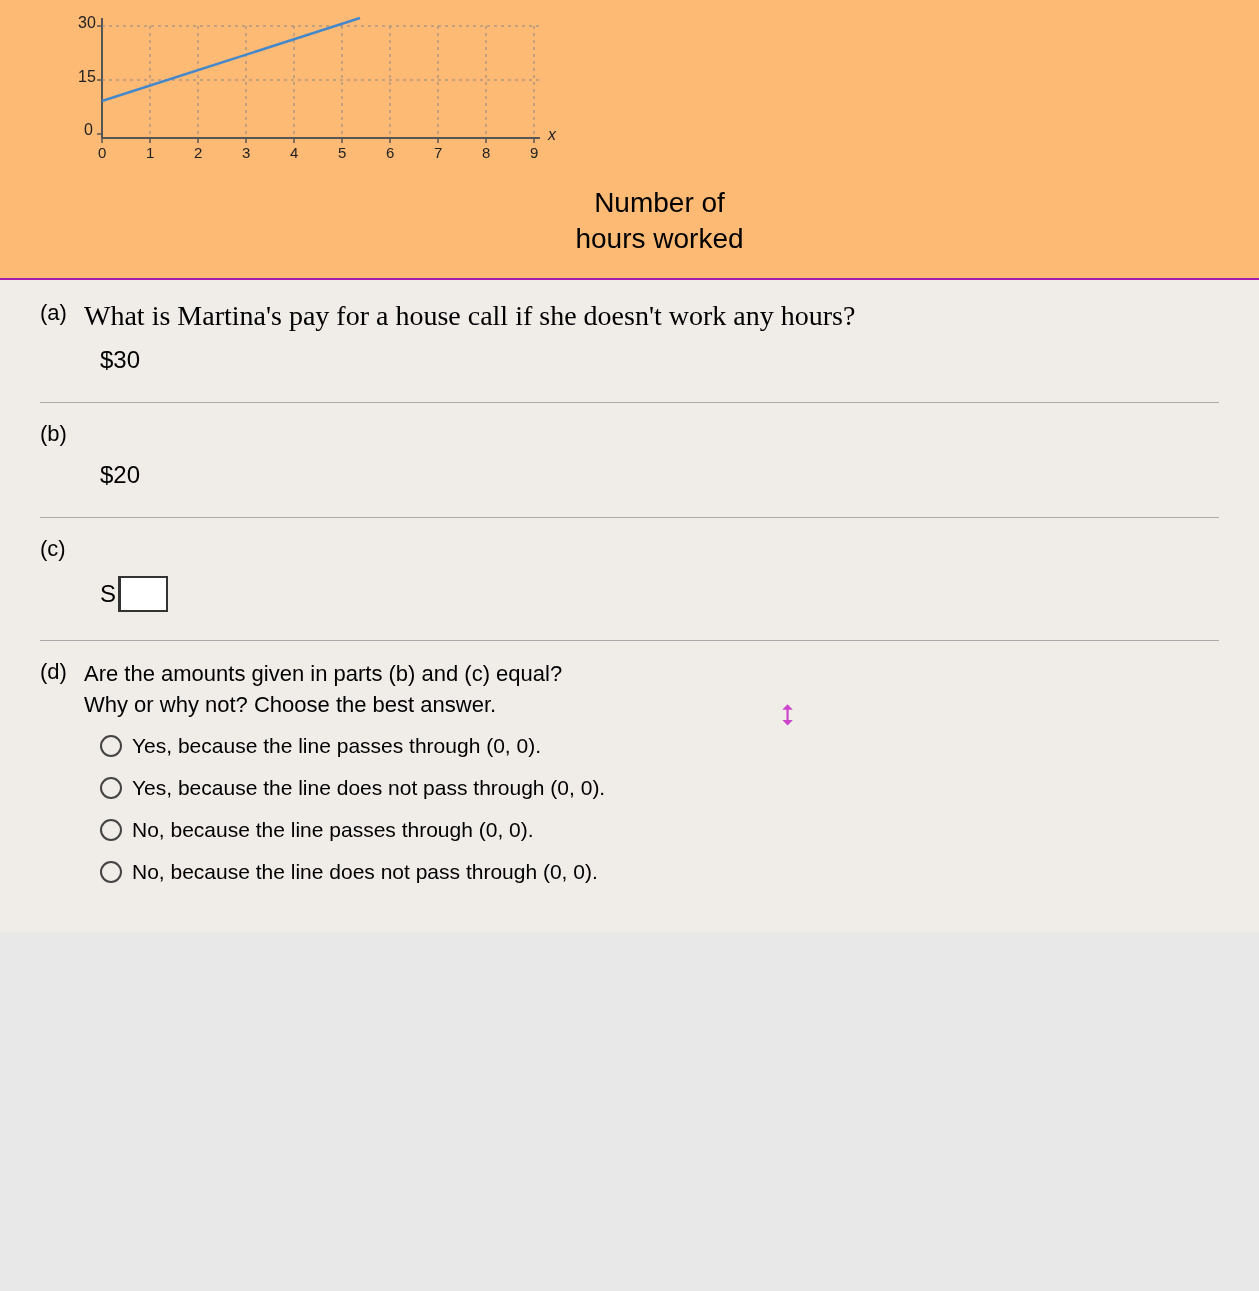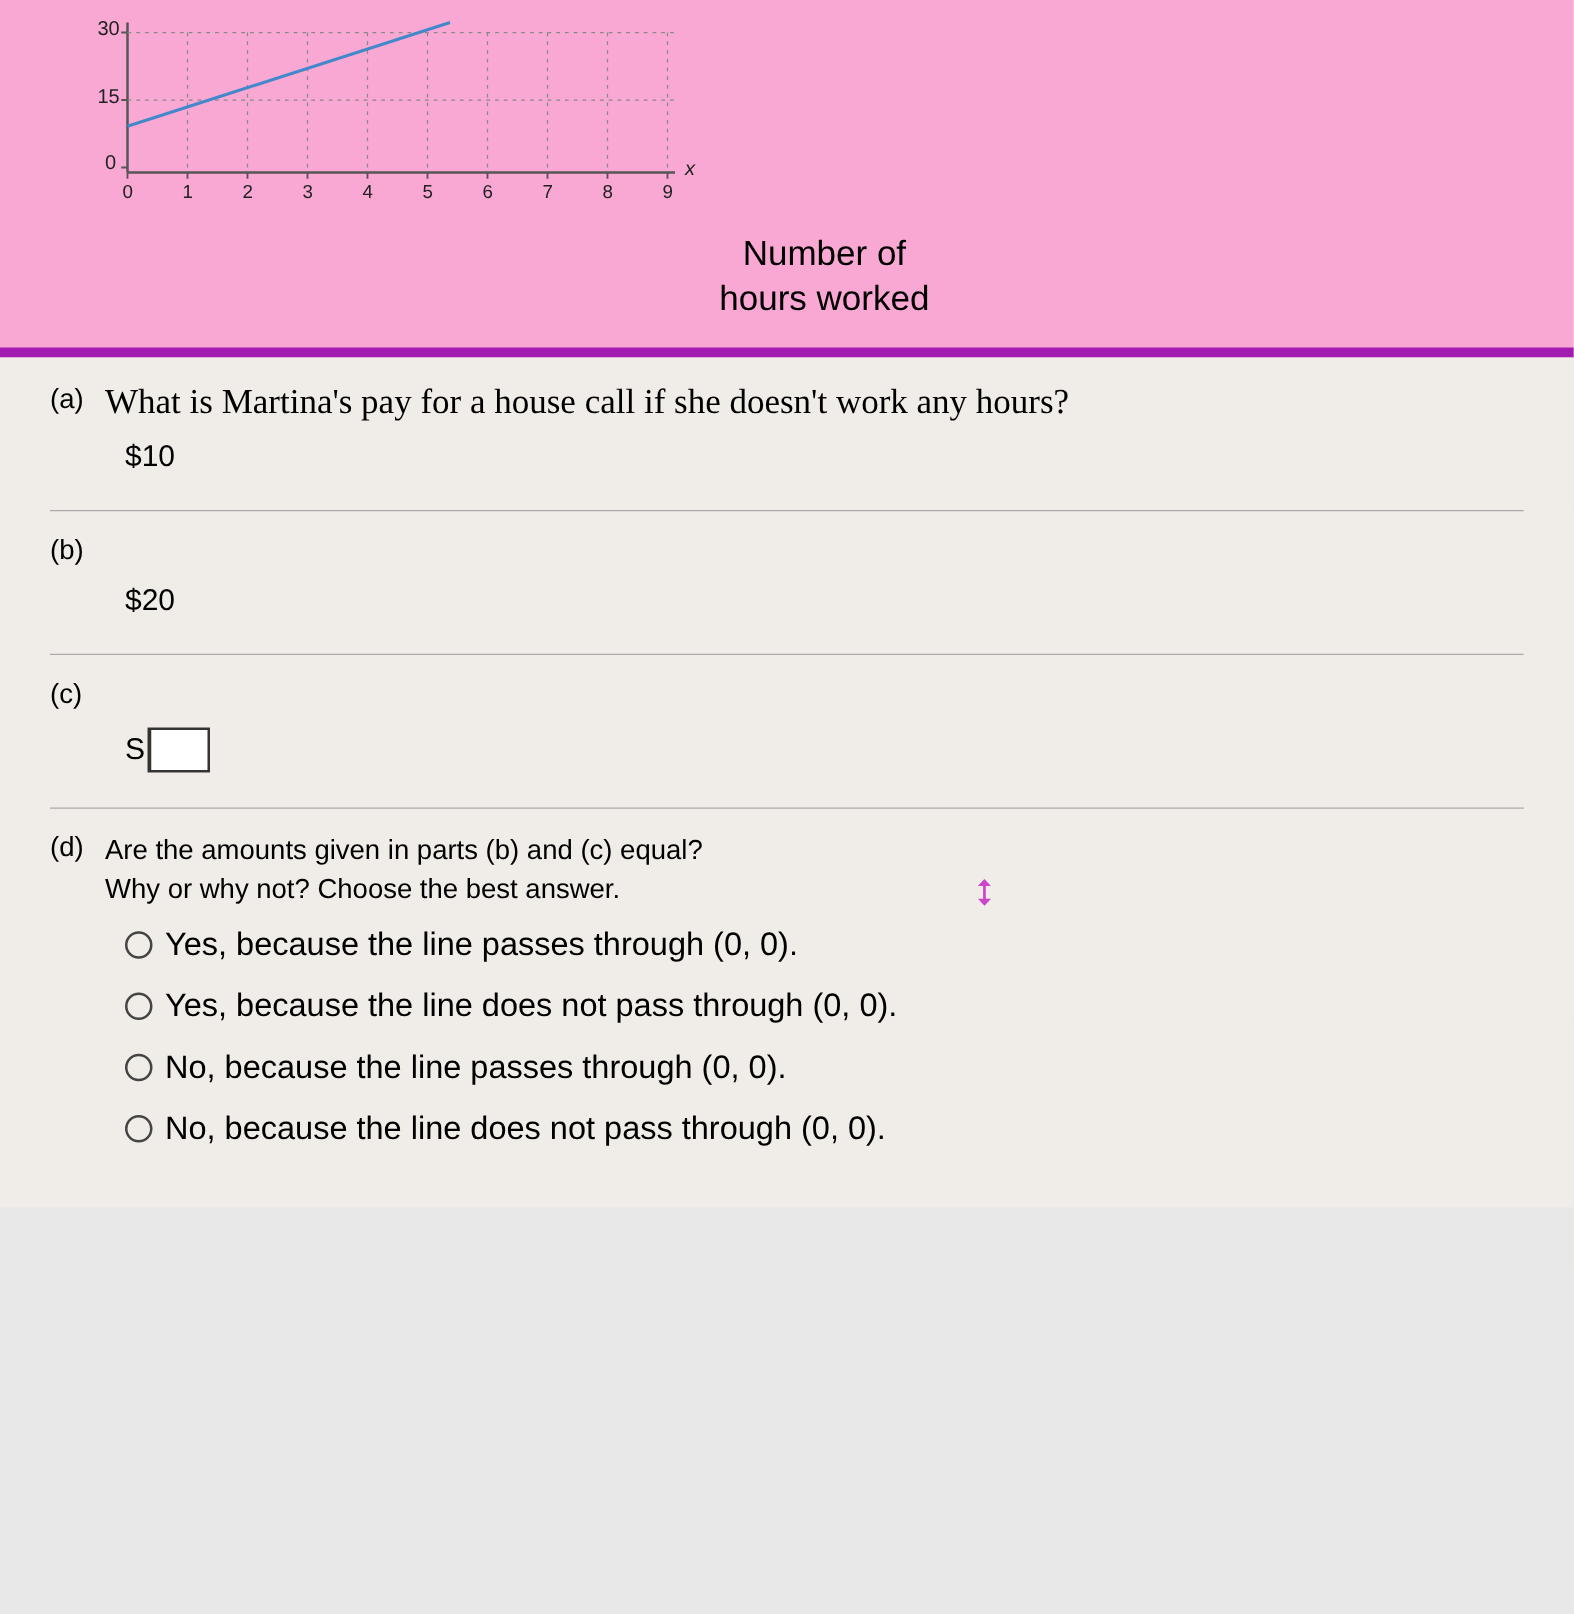--- a/index.html
+++ b/index.html
@@ -6,23 +6,23 @@
     body {
       background: #e8e8e8;
       font-family: 'Times New Roman', Times, serif;
       width: 1259px;
       min-height: 1291px;
       position: relative;
       overflow-x: hidden;
     }
 
     .top-section {
-      background: #f9a8d4;
+      background: #fdba74;
       padding: 10px 40px 20px 40px;
-      border-bottom: 8px solid #a21caf;
+      border-bottom: 2px solid #a21caf;
     }
 
     .chart-area {
       position: relative;
       width: 520px;
       height: 170px;
       margin: 0 auto 0 20px;
     }
 
     .chart-svg {
@@ -99,21 +99,21 @@
       padding: 2px 4px;
       outline: none;
     }
 
     .radio-option {
       display: flex;
       align-items: center;
       gap: 10px;
       padding-left: 60px;
       margin-bottom: 18px;
-      font-size: 26px;
+      font-size: 21px;
       font-family: Arial, sans-serif;
       cursor: pointer;
     }
 
     .radio-circle {
       width: 22px;
       height: 22px;
       border: 2px solid #444;
       border-radius: 50%;
       background: transparent;
@@ -207,21 +207,21 @@
 </div>
 
 <div class="bottom-section">
 
   <div class="question-block">
     <div class="question-line">
       <span class="question-label">(a)</span>
       <span class="question-text">What is Martina's pay for a house call if she doesn't work any hours?</span>
     </div>
     <div class="answer-area">
-      <span class="answer-text">$10</span>
+      <span class="answer-text">$30</span>
     </div>
   </div>
 
   <hr class="divider">
 
   <div class="question-block">
     <div class="question-line">
       <span class="question-label">(b)</span>
     </div>
     <div class="answer-area">

